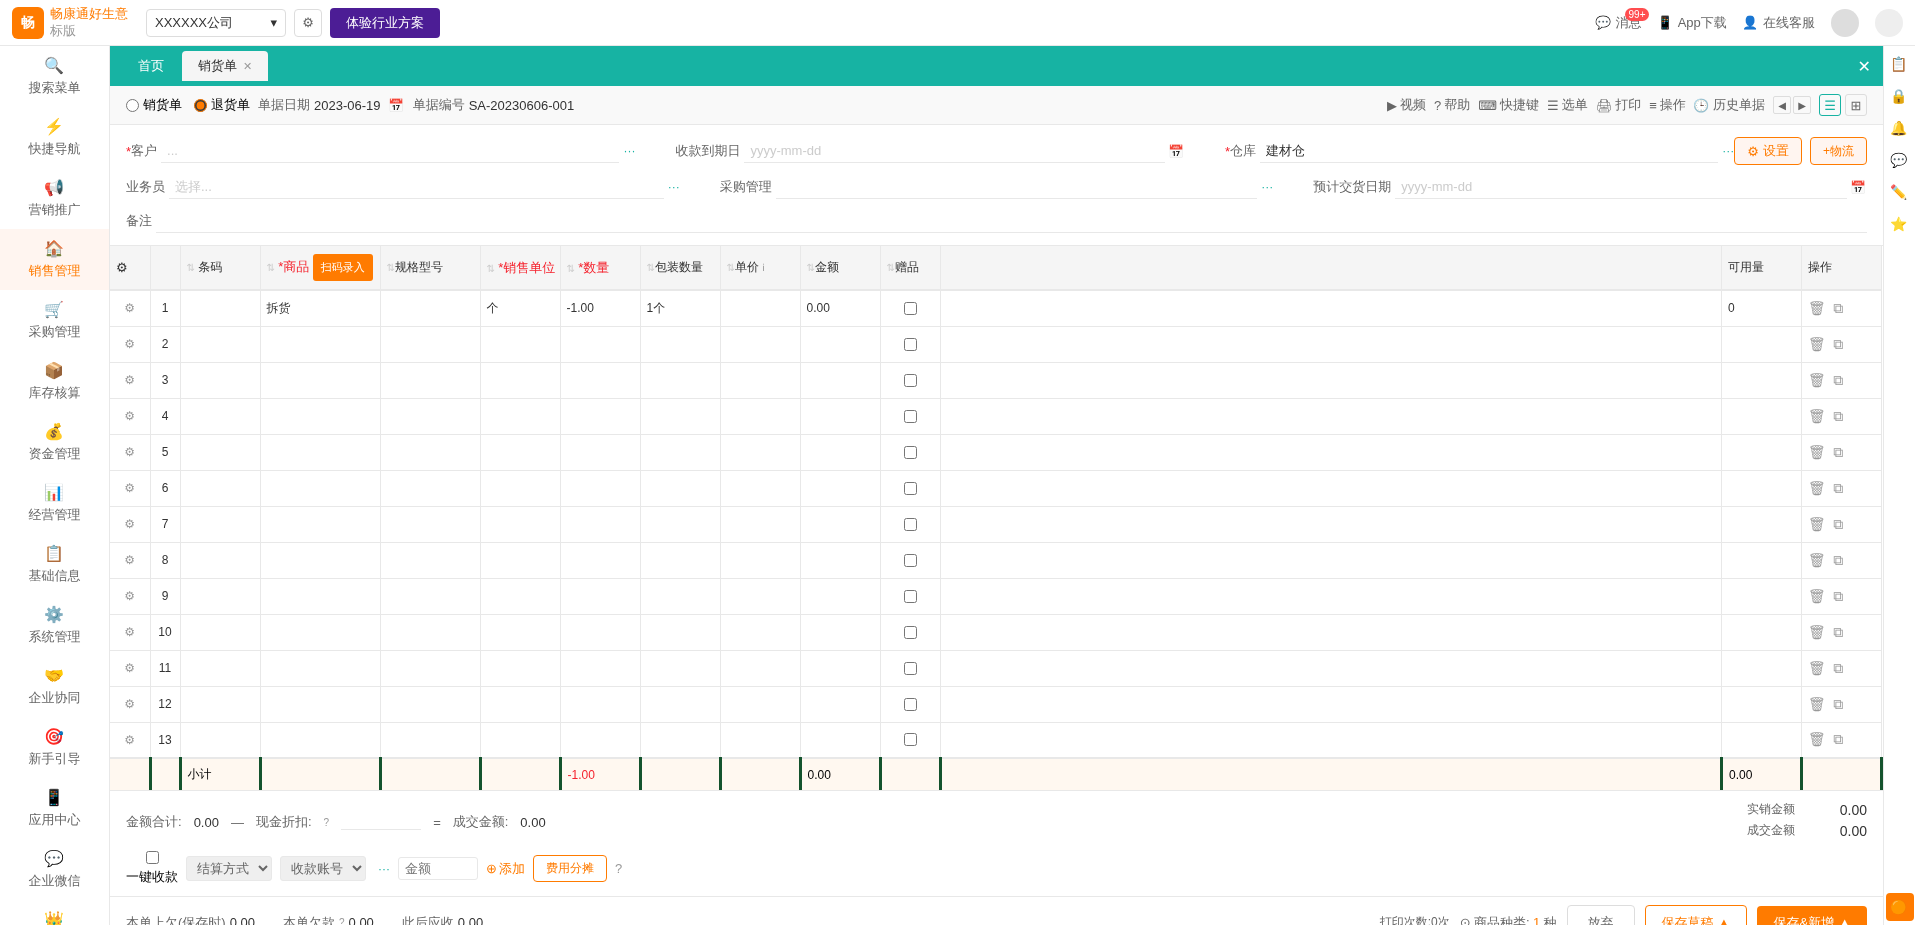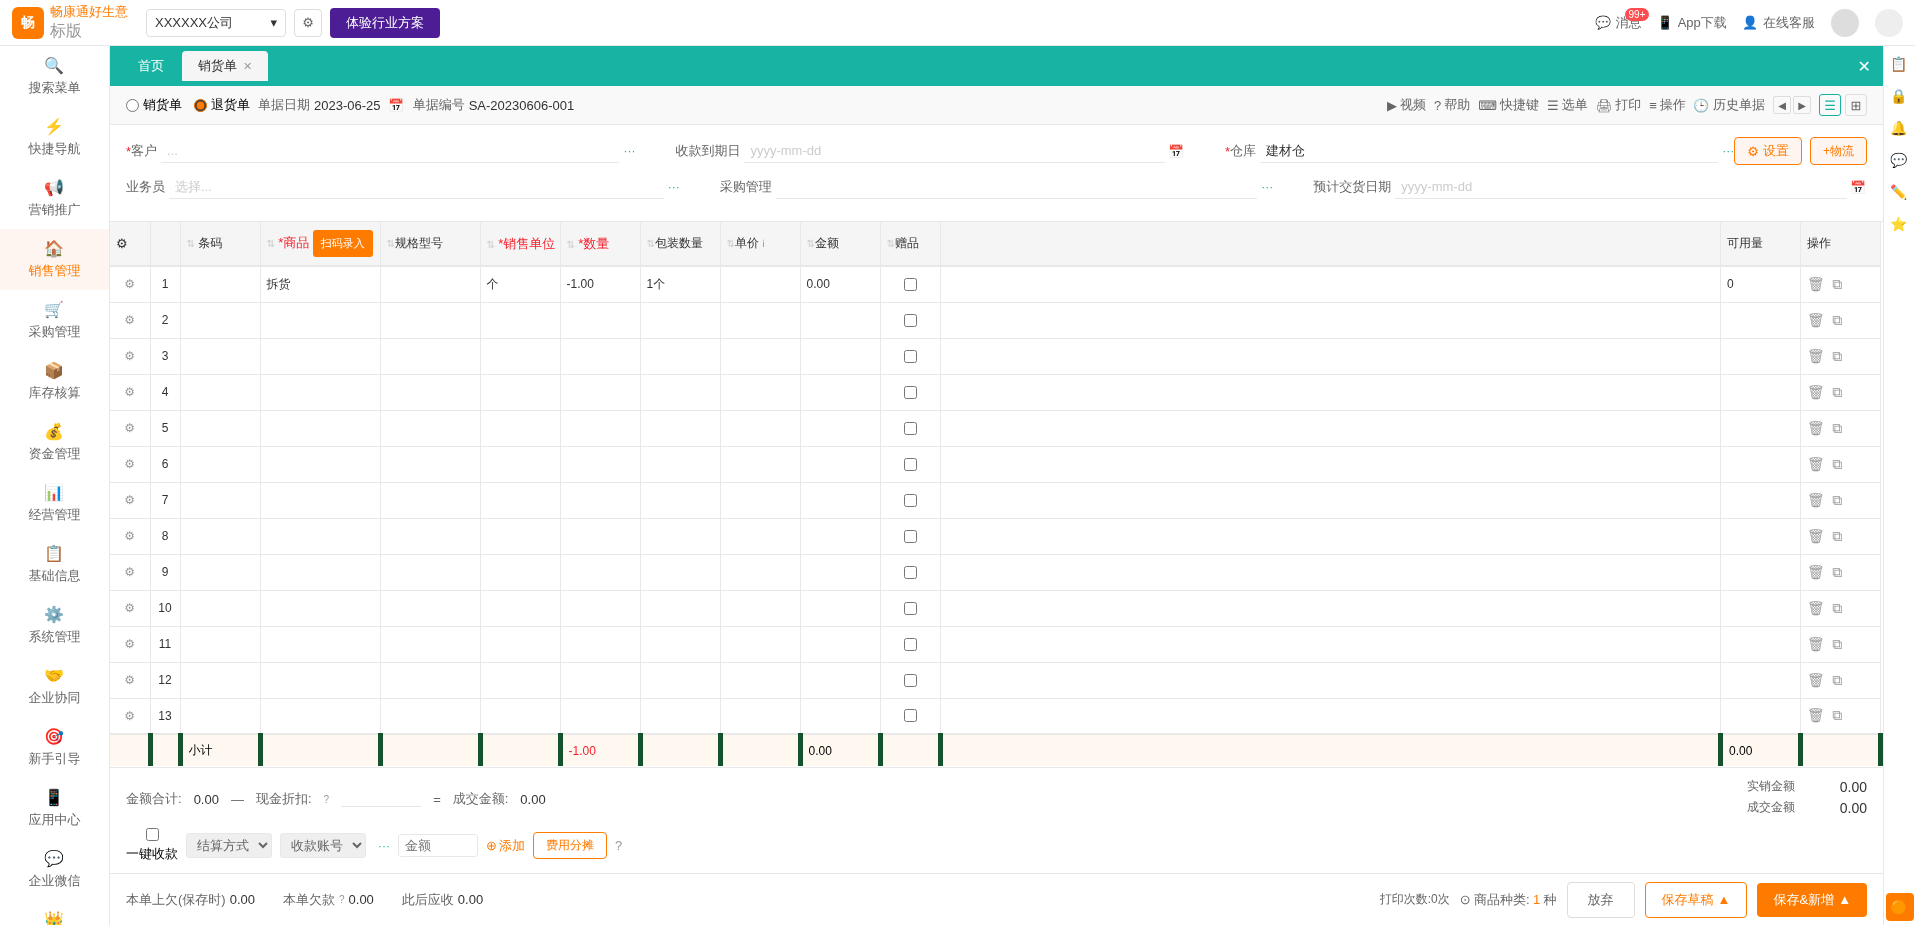--- a/index.html
+++ b/index.html
@@ -71,21 +71,21 @@
     .remarks-row { display: flex; align-items: center; }
 
     
     .table-area { flex: 1; overflow: auto; }
     .data-table { width: 100%; border-collapse: collapse; table-layout: fixed; }
     .data-table thead tr { background: #f5f5f5; }
     .data-table thead th { padding: 8px 6px; text-align: left; border-right: 1px solid #e8e8e8; border-bottom: 2px solid #e8e8e8; font-weight: normal; color: #333; white-space: nowrap; font-size: 12px; position: relative; }
     .data-table thead th .col-icons { display: inline-flex; gap: 2px; color: #ccc; font-size: 10px; vertical-align: middle; }
     .data-table tbody td { padding: 7px 6px; border-right: 1px solid #e8e8e8; border-bottom: 1px solid #e8e8e8; color: #333; font-size: 12px; height: 36px; }
     .data-table tfoot tr { background: #fff8f0; }
-    .data-table tfoot td { padding: 7px 6px; border-right: 5px solid #14532d; border-top: 2px solid #e8e8e8; font-size: 12px; }
+    .data-table tfoot td { padding: 7px 6px; border-right: 3px solid #14532d; border-top: 2px solid #e8e8e8; font-size: 12px; }
     .row-num { color: #999; font-size: 11px; width: 30px; }
     .col-settings { width: 40px; }
     .col-barcode { width: 80px; }
     .col-product { width: 120px; }
     .col-spec { width: 100px; }
     .col-unit { width: 80px; }
     .col-qty { width: 80px; }
     .col-pkg { width: 80px; }
     .col-price { width: 80px; }
     .col-amount { width: 80px; }
@@ -141,21 +141,21 @@
     .main-content { flex: 1; display: flex; flex-direction: column; overflow: hidden; }
   </style>
 </head>
 <body>
 
 <div class="top-bar">
   <div class="logo-area">
     <div class="logo-icon">畅</div>
     <div class="logo-text">
       <div>畅康通好生意</div>
-      <div style="font-size:16px;color:#999;">标版</div>
+      <div style="font-size:13px;color:#999;">标版</div>
     </div>
   </div>
   <div class="company-select">
     <span>XXXXXX公司</span>
     <span>▾</span>
   </div>
   <div class="settings-icon-btn">⚙</div>
   <button class="experience-btn">体验行业方案</button>
   <div class="top-right">
     <div class="notification-badge">
@@ -267,21 +267,21 @@
                 <input type="radio" name="order-type" style="">
                 <span>销货单</span>
               </label>
               <label class="radio-item">
                 <input type="radio" name="order-type" checked="" style="">
                 <span>退货单</span>
               </label>
             </div>
             <div class="form-field">
               <label>单据日期</label>
-              <span class="value">2023-06-25</span>
+              <span class="value">2023-06-19</span>
               <span class="field-calendar">📅</span>
             </div>
             <div class="form-field">
               <label>单据编号</label>
               <span class="value">SA-20230606-001</span>
             </div>
             <div class="toolbar-right">
               <div class="toolbar-btn">
                 <span>▶</span>
                 <span>视频</span>
@@ -361,20 +361,24 @@
                 <span class="field-label-plain">采购管理</span>
                 <input class="field-input" placeholder="" style="">
                 <span class="field-more">···</span>
               </div>
               <div class="field-divider"></div>
               <div class="field-group" style="flex:1.2;">
                 <span class="field-label-plain">预计交货日期</span>
                 <input class="field-input" placeholder="yyyy-mm-dd" style="">
                 <span class="field-calendar">📅</span>
               </div>
+            </div>
+            <div class="remarks-row">
+              <span class="field-label-plain">备注</span>
+              <input class="field-input" style="width: 400px;" placeholder="">
             </div>
           </div>
 
           <div class="table-area">
             <table class="data-table">
               <thead>
                 <tr>
                   <th class="col-settings">
                     <span>⚙</span>
                   </th>

